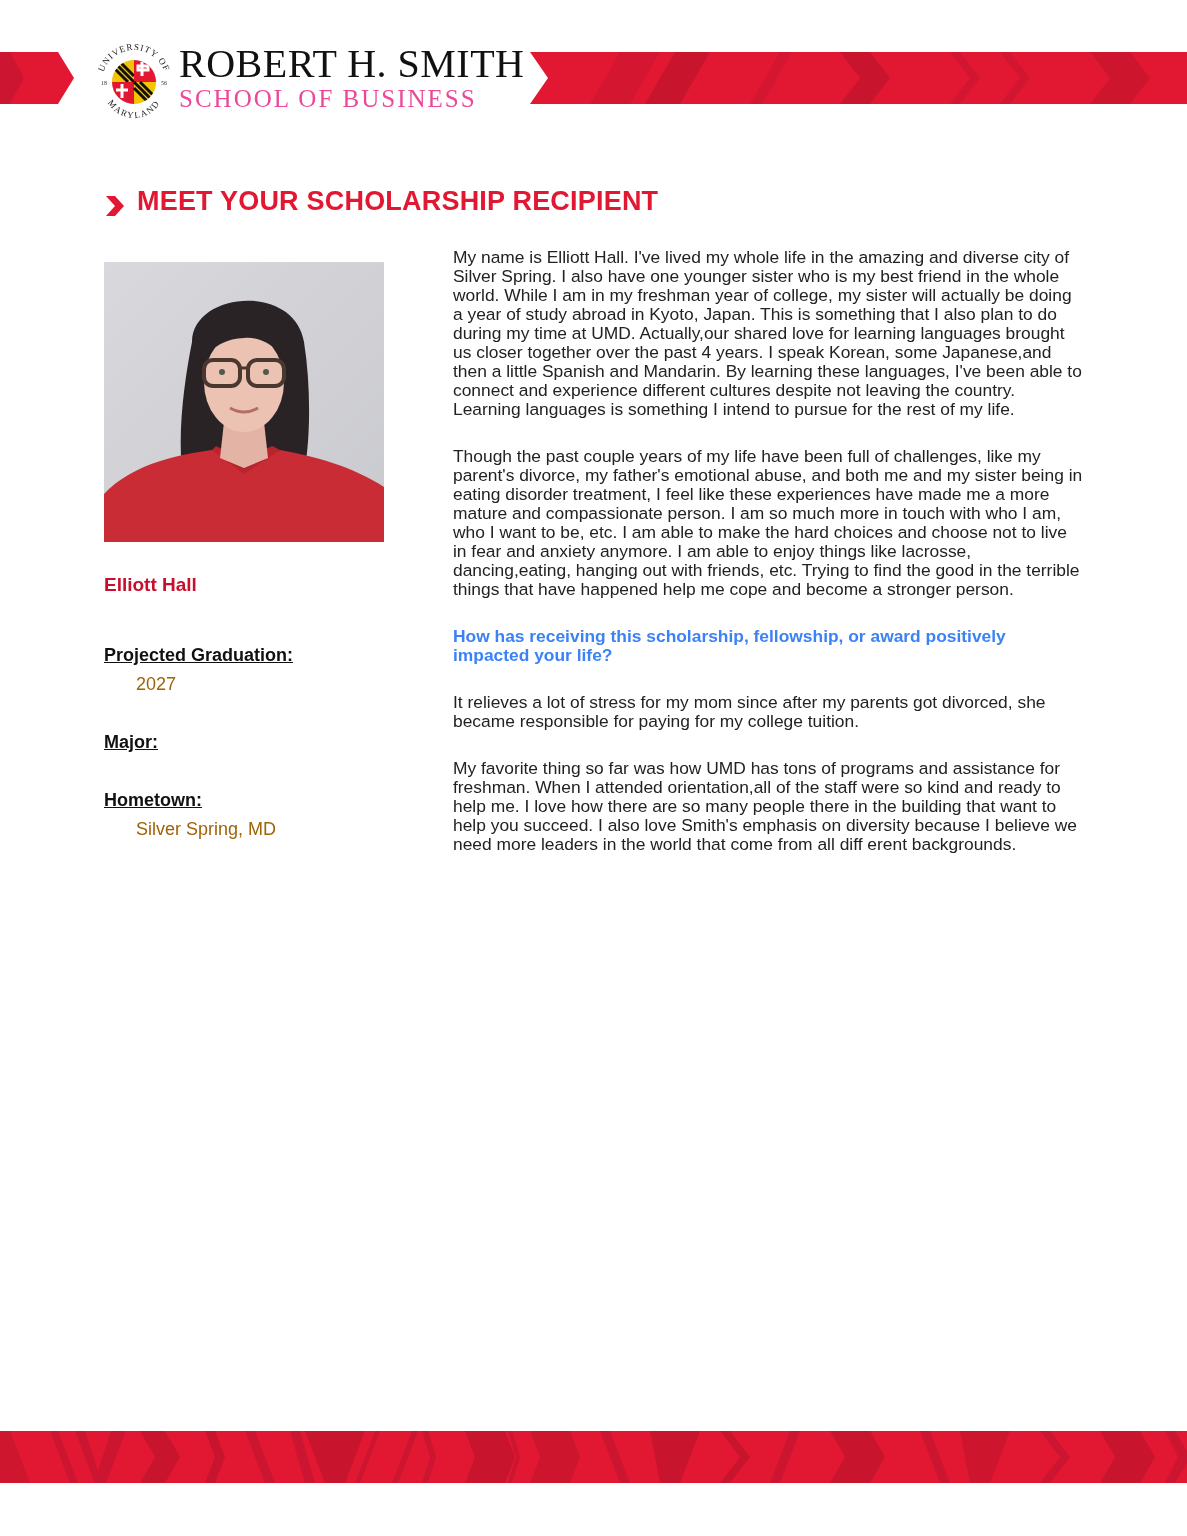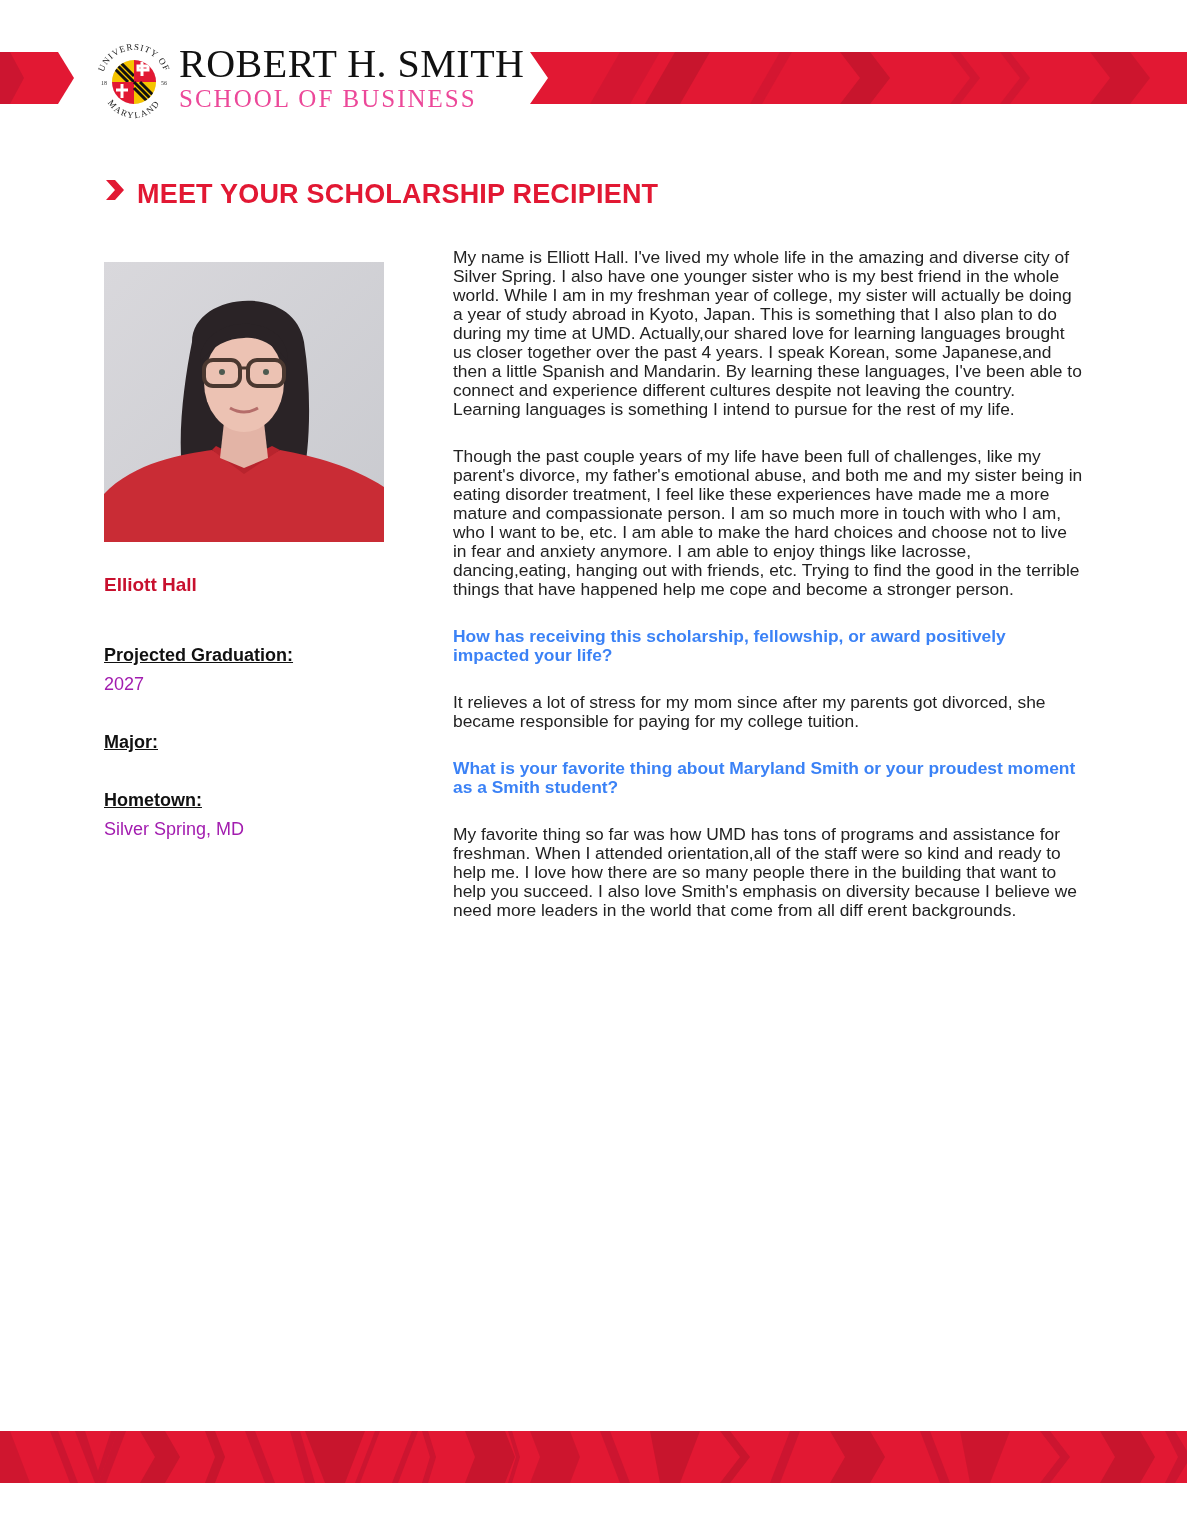--- a/index.html
+++ b/index.html
@@ -10,33 +10,33 @@
   .banner-left { position: absolute; left: 0; top: 52px; width: 74px; height: 52px; }
   .banner-right { position: absolute; left: 530px; top: 52px; width: 657px; height: 52px; }
   .seal { position: absolute; left: 88px; top: 36px; width: 92px; height: 90px; }
   .brand { position: absolute; left: 179px; top: 44px; }
   .brand-line1 { font-family: "Liberation Serif", serif; font-size: 40px; line-height: 40px;
                  color: #111; letter-spacing: 0.5px; white-space: nowrap; }
   .brand-line2 { font-family: "Liberation Serif", serif; font-size: 25px; line-height: 28px;
                  color: #ec4899; letter-spacing: 2px; margin-top: 1px; white-space: nowrap; }
 
   
-  .section-title { position: absolute; left: 104px; top: 179px; display: flex; align-items: flex-start; }
+  .section-title { position: absolute; left: 104px; top: 186px; display: flex; align-items: flex-end; }
   .title-chevron { width: 22px; height: 22px; margin-right: 11px; }
   .title-text { font-family: "Liberation Sans", sans-serif; font-weight: bold; font-size: 27px;
                 color: #e21833; letter-spacing: 0.2px; white-space: nowrap; }
 
   
   .photo { position: absolute; left: 104px; top: 262px; width: 280px; height: 280px; overflow: hidden; }
   .recipient-name { position: absolute; left: 104px; top: 574px; font-weight: bold;
                     font-size: 19px; color: #c8102e; }
   .info { position: absolute; left: 104px; top: 641px; width: 300px; font-size: 18px; line-height: 29px; }
   .info-block { margin-bottom: 29px; }
   .info-label { font-weight: bold; color: #111; text-decoration: underline; }
-  .info-value { color: #a21caf; }
+  .info-value { color: #a16207; margin-left: 32px; }
 
   
   .essay { position: absolute; left: 453px; top: 248px; width: 630px;
            font-size: 17.4px; line-height: 19px; color: #222; }
   .essay p { margin: 0 0 28.1px 0; }
   .essay .q { font-weight: bold; color: #3b82f6; }
 
   
   .footer-band { position: absolute; left: 0; top: 1431px; width: 1187px; height: 52px; }
 </style>
@@ -143,21 +143,20 @@
     <div class="info-label">Hometown:</div>
     <div class="info-value">Silver Spring, MD</div>
   </div>
 </div>
 
 <div class="essay">
   <p>My name is Elliott Hall. I've lived my whole life in the amazing and diverse city of Silver Spring. I also have one younger sister who is my best friend in the whole world. While I am in my freshman year of college, my sister will actually be doing a year of study abroad in Kyoto, Japan. This is something that I also plan to do during my time at UMD. Actually,our shared love for learning languages brought us closer together over the past 4 years. I speak Korean, some Japanese,and then a little Spanish and Mandarin. By learning these languages, I've been able to connect and experience different cultures despite not leaving the country. Learning languages is something I intend to pursue for the rest of my life.</p>
   <p>Though the past couple years of my life have been full of challenges, like my parent's divorce, my father's emotional abuse, and both me and my sister being in eating disorder treatment, I feel like these experiences have made me a more mature and compassionate person. I am so much more in touch with who I am, who I want to be, etc. I am able to make the hard choices and choose not to live in fear and anxiety anymore. I am able to enjoy things like lacrosse, dancing,eating, hanging out with friends, etc. Trying to find the good in the terrible things that have happened help me cope and become a stronger person.</p>
   <p class="q">How has receiving this scholarship, fellowship, or award positively impacted your life?</p>
   <p>It relieves a lot of stress for my mom since after my parents got divorced, she became responsible for paying for my college tuition.</p>
-  <p class="q">What is your favorite thing about Maryland Smith or your proudest moment as a Smith student?</p>
   <p>My favorite thing so far was how UMD has tons of programs and assistance for freshman. When I attended orientation,all of the staff were so kind and ready to help me. I love how there are so many people there in the building that want to help you succeed. I also love Smith's emphasis on diversity because I believe we need more leaders in the world that come from all diff erent backgrounds.</p>
 </div>
 
 <svg class="footer-band" viewBox="0 0 1187 52" preserveAspectRatio="none">
   <rect width="1187" height="52" fill="#e21833"></rect>
   <polygon points="0,0 10,0 30,52 0,52" fill="#c8152d" opacity="0.7"></polygon>
   <polygon points="50,0 58,0 78,52 70,52" fill="#cc1530"></polygon>
   <polygon points="75,0 85,0 98,40 111,0 118,0 98,52 95,52" fill="#cc1530"></polygon>
   <polygon points="118,0 126,0 106,52 98,52" fill="#cc1530"></polygon>
   <polygon points="140,0 165,0 180,26 165,52 140,52 155,26" fill="#c8152d"></polygon>

